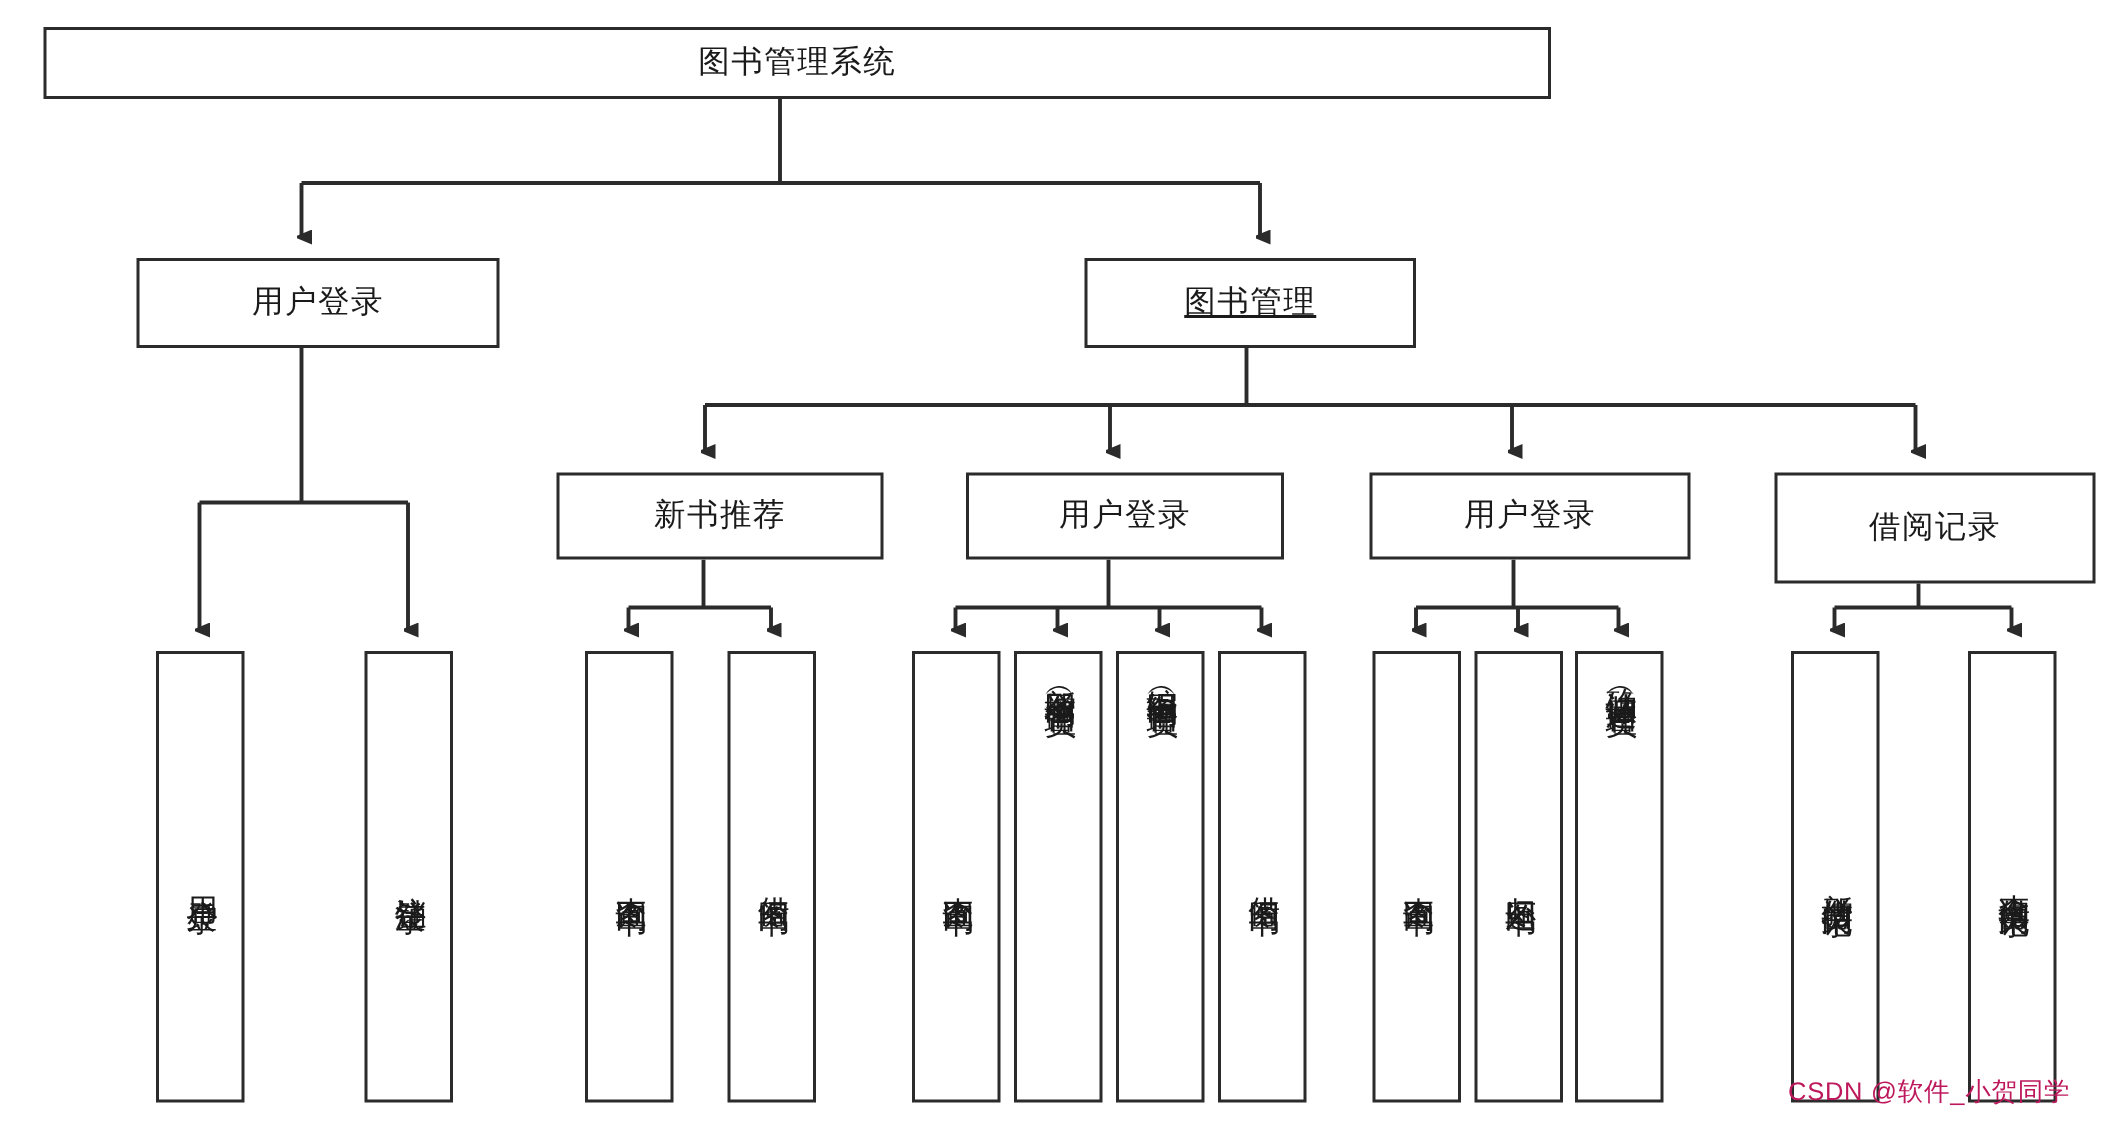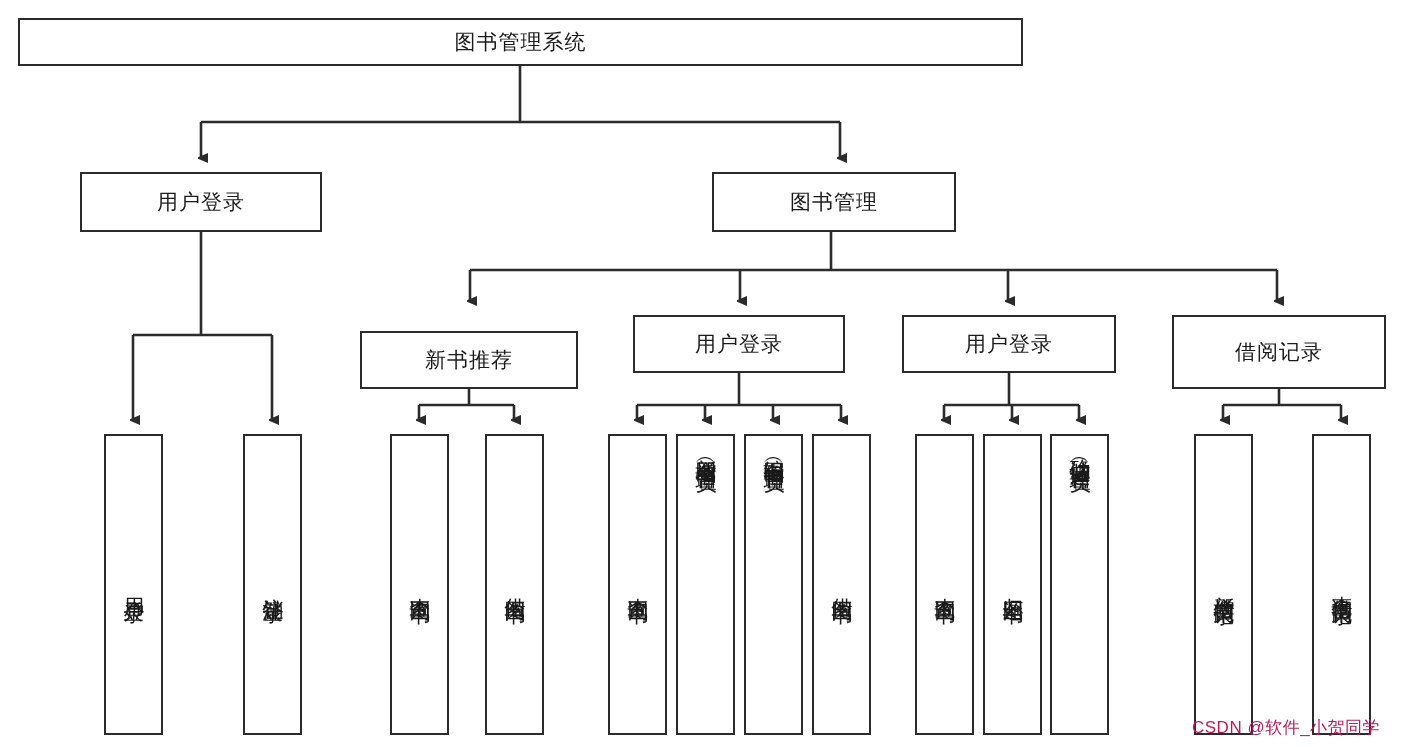--- a/index.html
+++ b/index.html
@@ -32,20 +32,21 @@
     border: 2px solid #2b2b2b;
     display: flex;
     align-items: center;
     justify-content: center;
     color: #1a1a1a;
   }
   .node.horiz {
     font-size: 21px;
     letter-spacing: 1px;
     line-height: 1.2;
+    margin-left: 11px;
   }
   .node.vert {
     writing-mode: vertical-rl;
     text-orientation: upright;
     font-size: 21px;
     line-height: 1.18;
     letter-spacing: 2px;
     padding-top: 6px;
     padding-bottom: 6px;
     justify-content: center;
@@ -122,25 +123,25 @@
     </g>
   </svg>
 
   <div class="node horiz" style="left:18px; top:18px; width:1005px; height:48px;">
     <span class="node-label">图书管理系统</span>
   </div>
 
   <div class="node horiz" style="left:80px; top:172px; width:242px; height:60px;">
     <span class="node-label">用户登录</span>
   </div>
-  <div class="node horiz" style="left:712px; top:172px; width:244px; height:60px;">
+  <div class="node horiz" style="left:712px; top:172px; width:221px; height:60px;text-decoration:underline;">
     <span class="node-label">图书管理</span>
   </div>
 
-  <div class="node horiz" style="left:360px; top:331px; width:218px; height:58px;">
+  <div class="node horiz" style="left:360px; top:315px; width:218px; height:58px;">
     <span class="node-label">新书推荐</span>
   </div>
   <div class="node horiz" style="left:633px; top:315px; width:212px; height:58px;">
     <span class="node-label">用户登录</span>
   </div>
   <div class="node horiz" style="left:902px; top:315px; width:214px; height:58px;">
     <span class="node-label">用户登录</span>
   </div>
   <div class="node horiz" style="left:1172px; top:315px; width:214px; height:74px;">
     <span class="node-label">借阅记录</span>

